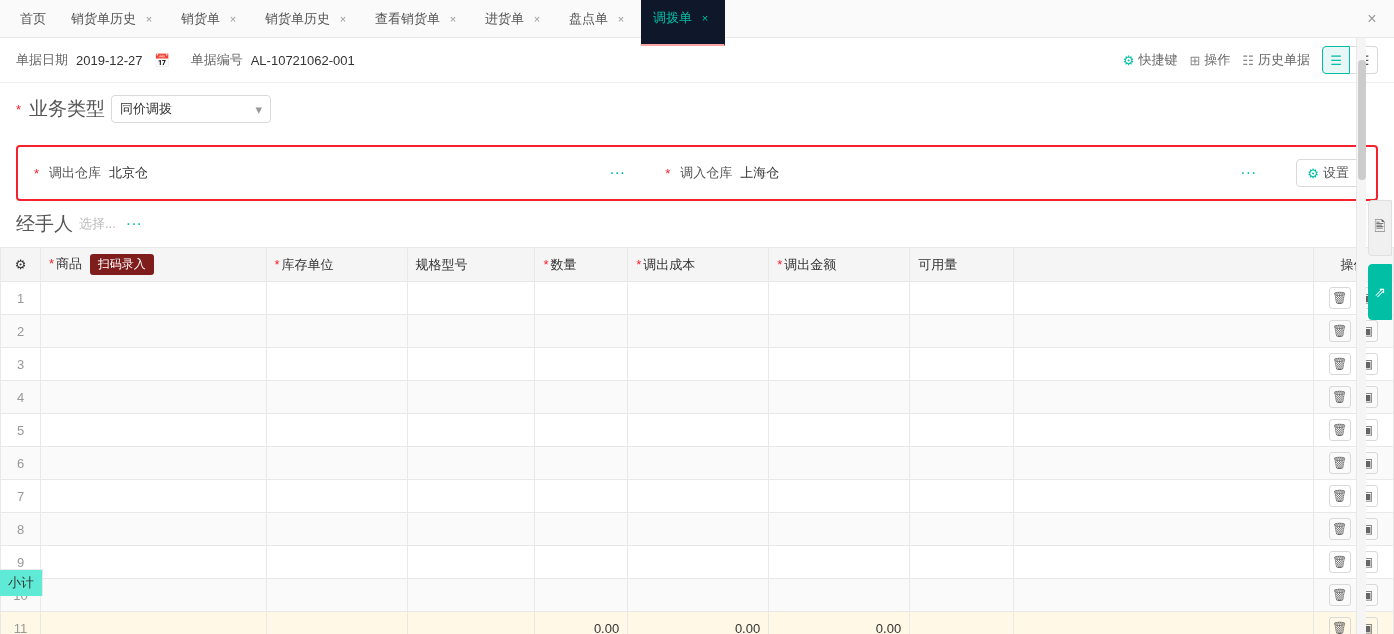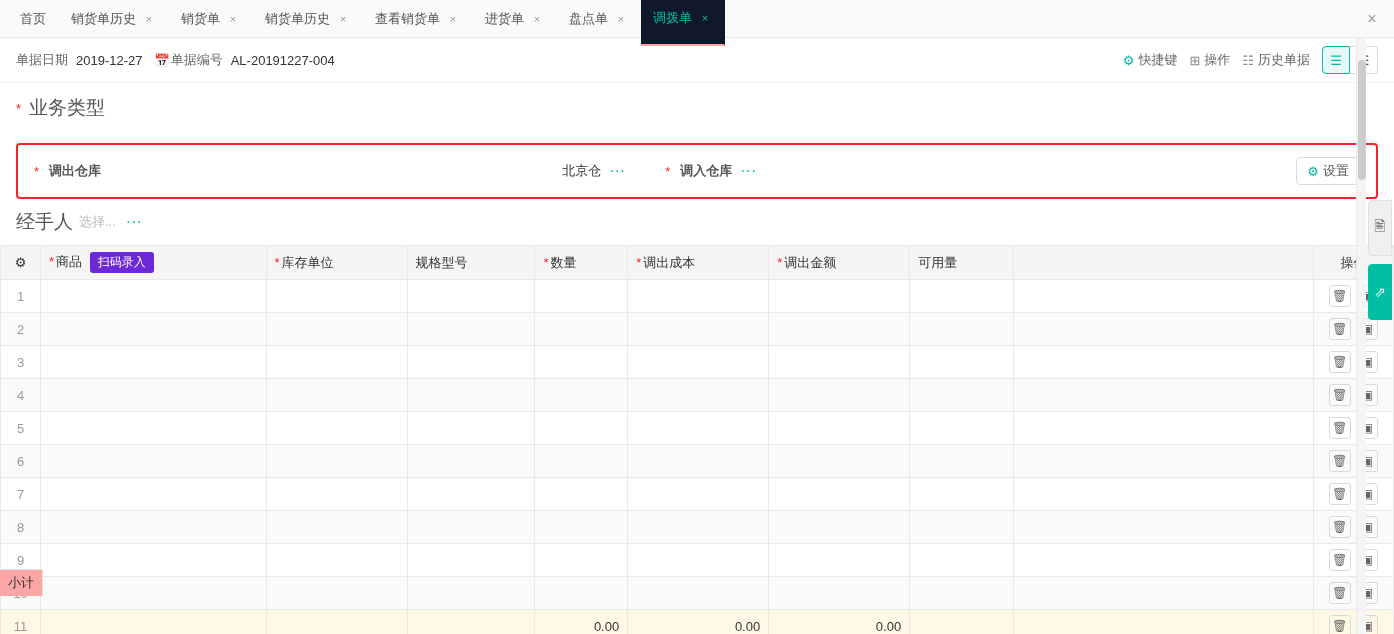--- a/index.html
+++ b/index.html
@@ -26,20 +26,21 @@
     }
     .tab-item.active .close-btn { color: #00bfa5; }
     .tab-close-all {
       margin-left: auto; width: 28px; height: 28px; display: flex; align-items: center;
       justify-content: center; cursor: pointer; color: #999; font-size: 16px;
     }
 
     
     .toolbar {
       display: flex; align-items: center; padding: 8px 16px; border-bottom: 1px solid #f0f0f0;
+      gap: 20px;
     }
     .toolbar-group { display: flex; align-items: center; gap: 8px; }
     .label-text { color: #666; font-size: 13px; }
     .doc-date { color: #333; font-weight: 500; }
     .calendar-icon { color: #00bfa5; margin-left: 4px; cursor: pointer; }
     .toolbar-right {
       margin-left: auto; display: flex; align-items: center; gap: 12px;
     }
     .toolbar-action {
       display: flex; align-items: center; gap: 4px; cursor: pointer; color: #666; font-size: 13px;
@@ -66,22 +67,22 @@
     }
     .field-value-box .arrow { margin-left: auto; color: #999; }
     .more-btn { color: #00bfa5; cursor: pointer; font-size: 16px; margin-left: 4px; }
 
     
     .warehouse-section {
       border: 2px solid #f5222d; border-radius: 4px; padding: 12px 16px;
       margin: 0 16px 10px 16px; display: flex; align-items: center; gap: 40px;
     }
     .wh-field { display: flex; align-items: center; gap: 8px; flex: 1; }
-    .wh-label { color: #555; font-size: 13px; white-space: nowrap; font-weight: bold; }
-    .wh-value { color: #333; font-size: 13px; font-weight: 500; flex: 1; text-align: right; }
+    .wh-label { color: #555; font-size: 13px; white-space: nowrap; }
+    .wh-value { color: #333; font-size: 13px; font-weight: 500; flex: 1; }
     .wh-dots { color: #00bfa5; cursor: pointer; font-size: 16px; }
     .settings-btn {
       display: flex; align-items: center; gap: 4px; padding: 4px 10px;
       border: 1px solid #d9d9d9; border-radius: 4px; cursor: pointer; color: #555;
       background: #fff; font-size: 13px;
     }
 
     
     .person-row { display: flex; align-items: center; gap: 6px; padding: 0 16px 10px 16px; }
     .person-placeholder { color: #bbb; }
@@ -100,21 +101,21 @@
     }
     tbody tr:nth-child(even) { background: #fafafa; }
     tbody tr.subtotal { background: #fff8e6; }
     .row-num { color: #999; text-align: center; width: 36px; }
     .ops-col { width: 80px; text-align: center; white-space: nowrap; }
     .op-icon { display: inline-flex; align-items: center; justify-content: center;
       width: 22px; height: 22px; border: 1px solid #d9d9d9; border-radius: 3px;
       cursor: pointer; color: #666; font-size: 12px; margin: 0 1px; }
     .gear-col { width: 40px; text-align: center; }
     .scan-btn {
-      background: #6d28d9; color: #fff; border: none; border-radius: 3px;
+      background: #7f1d1d; color: #fff; border: none; border-radius: 3px;
       padding: 2px 8px; font-size: 12px; cursor: pointer; margin-left: 4px;
     }
 
     
     .right-panel {
       position: fixed; right: 0; top: 0; width: 28px; height: 100%;
       display: flex; flex-direction: column; align-items: center;
       padding-top: 200px; gap: 8px; background: transparent;
     }
     .panel-btn {
@@ -173,21 +174,21 @@
 </div>
 
 <div class="toolbar">
   <div class="toolbar-group">
     <span class="label-text">单据日期</span>
     <span class="doc-date">2019-12-27</span>
     <span class="calendar-icon">📅</span>
   </div>
   <div class="toolbar-group">
     <span class="label-text">单据编号</span>
-    <span class="doc-date">AL-20191227-004</span>
+    <span class="doc-date">AL-10721062-001</span>
   </div>
   <div class="toolbar-right">
     <div class="toolbar-action">
       <span style="color:#00bfa5;">⚙</span>
       <span>快捷键</span>
     </div>
     <div class="toolbar-action">
       <span style="font-size:13px;color:#888;">⊞</span>
       <span>操作</span>
     </div>
@@ -200,34 +201,39 @@
       <div class="tb-btn">☷</div>
     </div>
   </div>
 </div>
 
 <div class="form-area">
   <div class="form-row">
     <div class="field-group">
       <span class="field-required">*</span>
       <span class="field-label">业务类型</span>
+      <div class="field-value-box" style="min-width:160px;">
+        <span>同价调拨</span>
+        <span class="arrow">▾</span>
+      </div>
     </div>
   </div>
 </div>
 
 <div class="warehouse-section">
   <div class="wh-field">
     <span class="field-required">*</span>
     <span class="wh-label">调出仓库</span>
     <span class="wh-value">北京仓</span>
     <span class="wh-dots">···</span>
   </div>
   <div class="wh-field">
     <span class="field-required">*</span>
     <span class="wh-label">调入仓库</span>
+    <span class="wh-value">上海仓</span>
     <span class="wh-dots">···</span>
   </div>
   <div class="settings-btn">
     <span style="color:#00bfa5;">⚙</span>
     <span>设置</span>
   </div>
 </div>
 
 <div class="person-row">
   <span class="field-label">经手人</span>
@@ -435,21 +441,21 @@
         <td class="ops-col">
           <span class="op-icon">🗑</span>
           <span class="op-icon">▣</span>
         </td>
       </tr>
     </tbody>
 
   </table>
 </div>
 
-<div style="position:fixed; bottom:38px; left:0; background:#fca5a5; padding:4px 8px; font-size:13px; color:#333; border-top:1px solid #e8e8e8; border-right:1px solid #e8e8e8; display:flex; align-items:center; gap:8px;">
+<div style="position:fixed; bottom:38px; left:0; background:#5eead4; padding:4px 8px; font-size:13px; color:#333; border-top:1px solid #e8e8e8; border-right:1px solid #e8e8e8; display:flex; align-items:center; gap:8px;">
   <span>小计</span>
 </div>
 
 <div class="v-scrollbar">
   <div class="v-thumb"></div>
 </div>
 
 <div class="right-panel">
   <div class="panel-btn">
     <span style="font-size:14px;">🖹</span>

